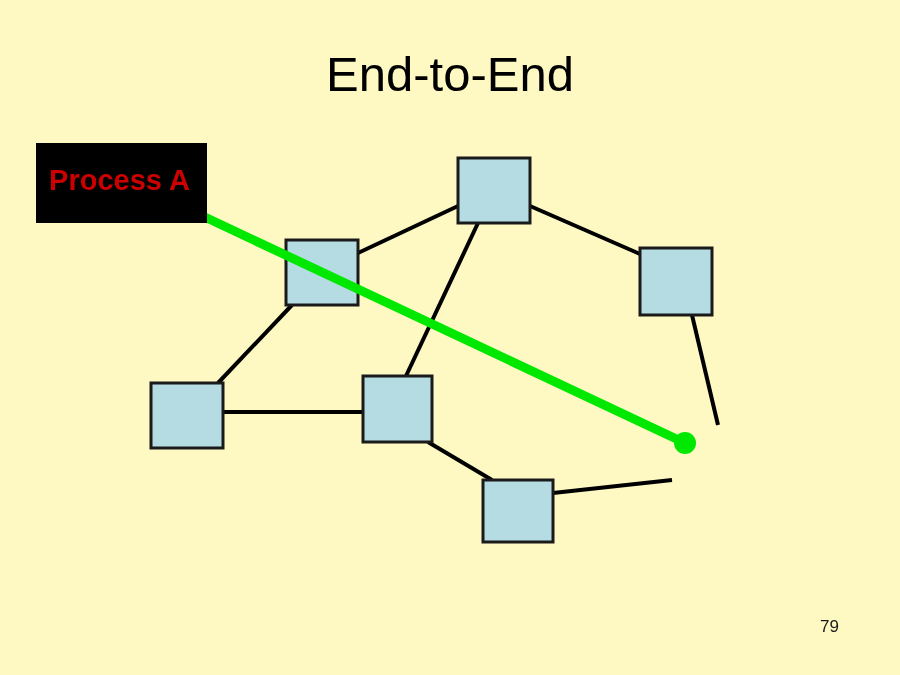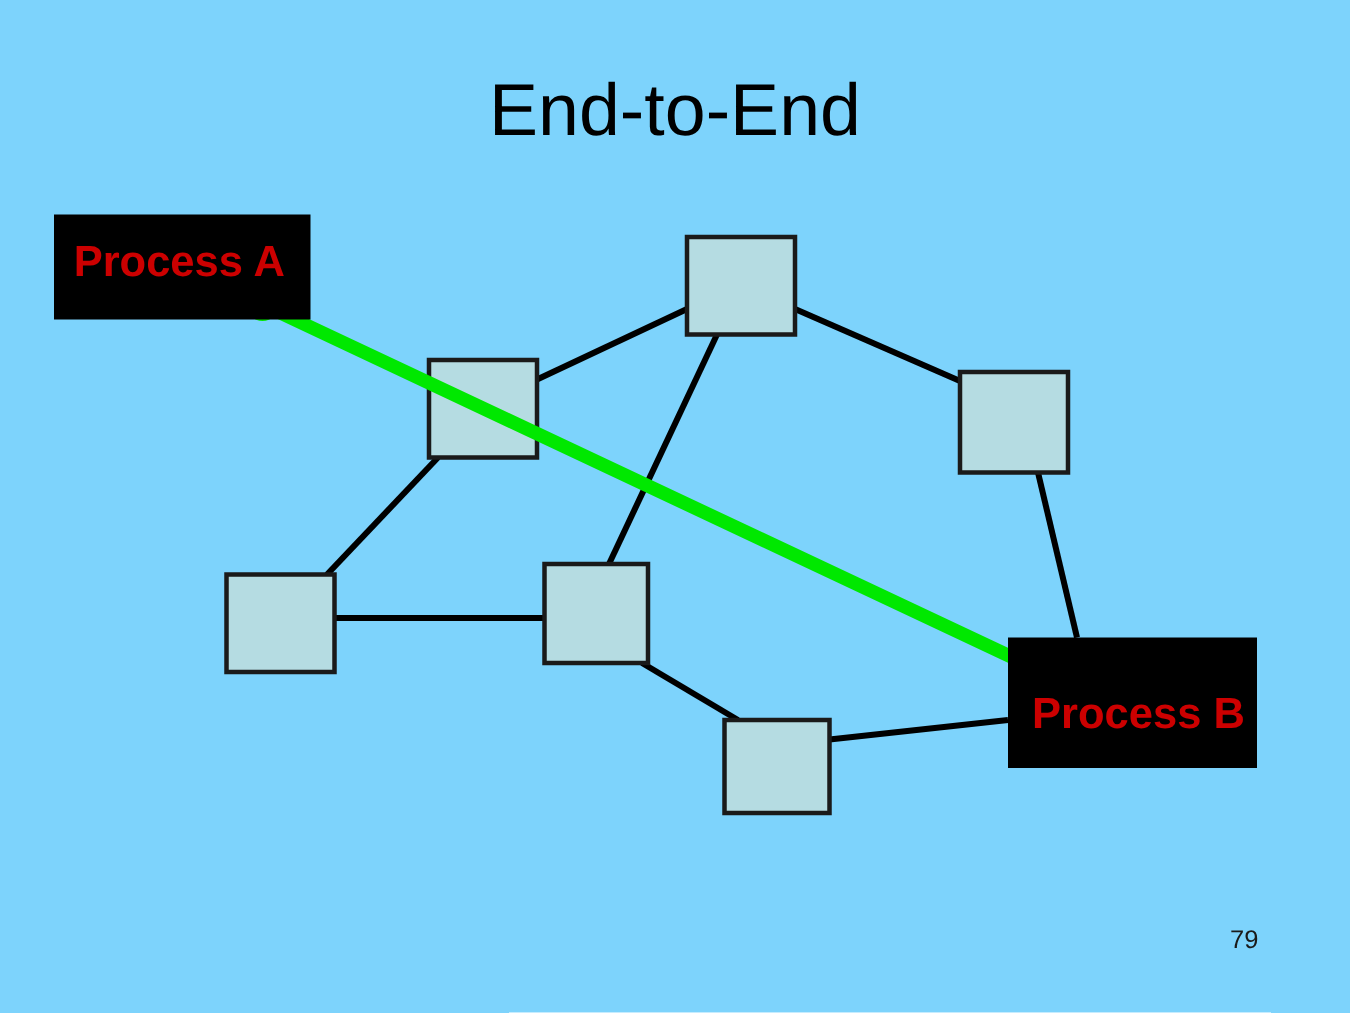--- a/index.html
+++ b/index.html
@@ -4,21 +4,21 @@
 <style>
   html, body {
     margin: 0;
     padding: 0;
     background: #ffffff;
   }
   #slide {
     position: relative;
     width: 900px;
     height: 675px;
-    background: #7dd3fc;
+    background: #fef9c3;
     overflow: hidden;
     font-family: "Liberation Sans", sans-serif;
   }
   #slide-title {
     position: absolute;
     left: 0;
     top: 48px;
     width: 900px;
     text-align: center;
     font-size: 49px;
@@ -45,21 +45,21 @@
     color: #cc0000;
     font-weight: bold;
     font-size: 29px;
     white-space: nowrap;
     font-family: "Liberation Sans", sans-serif;
   }
   #proc-a-box {
     left: 36px;
     top: 143px;
     width: 171px;
-    height: 70px;
+    height: 80px;
   }
   #proc-a-box .proc-label {
     position: relative;
     top: -3px;
     left: -2px;
   }
   #proc-b-box {
     left: 672px;
     top: 425px;
     width: 166px;
@@ -109,19 +109,16 @@
         <line x1="175" y1="203" x2="685" y2="443" stroke="#00e800" stroke-width="9" stroke-linecap="round"></line>
         <circle cx="175" cy="203" r="11" fill="#00e800"></circle>
         <circle cx="685" cy="443" r="11" fill="#00e800"></circle>
       </g>
   </svg>
 
   <div class="proc-box" id="proc-a-box">
     <span class="proc-label">Process A</span>
   </div>
 
-  <div class="proc-box" id="proc-b-box">
-    <span class="proc-label">Process B</span>
-  </div>
 
   <div id="page-number">79</div>
 
 </div>
 
 </body></html>

